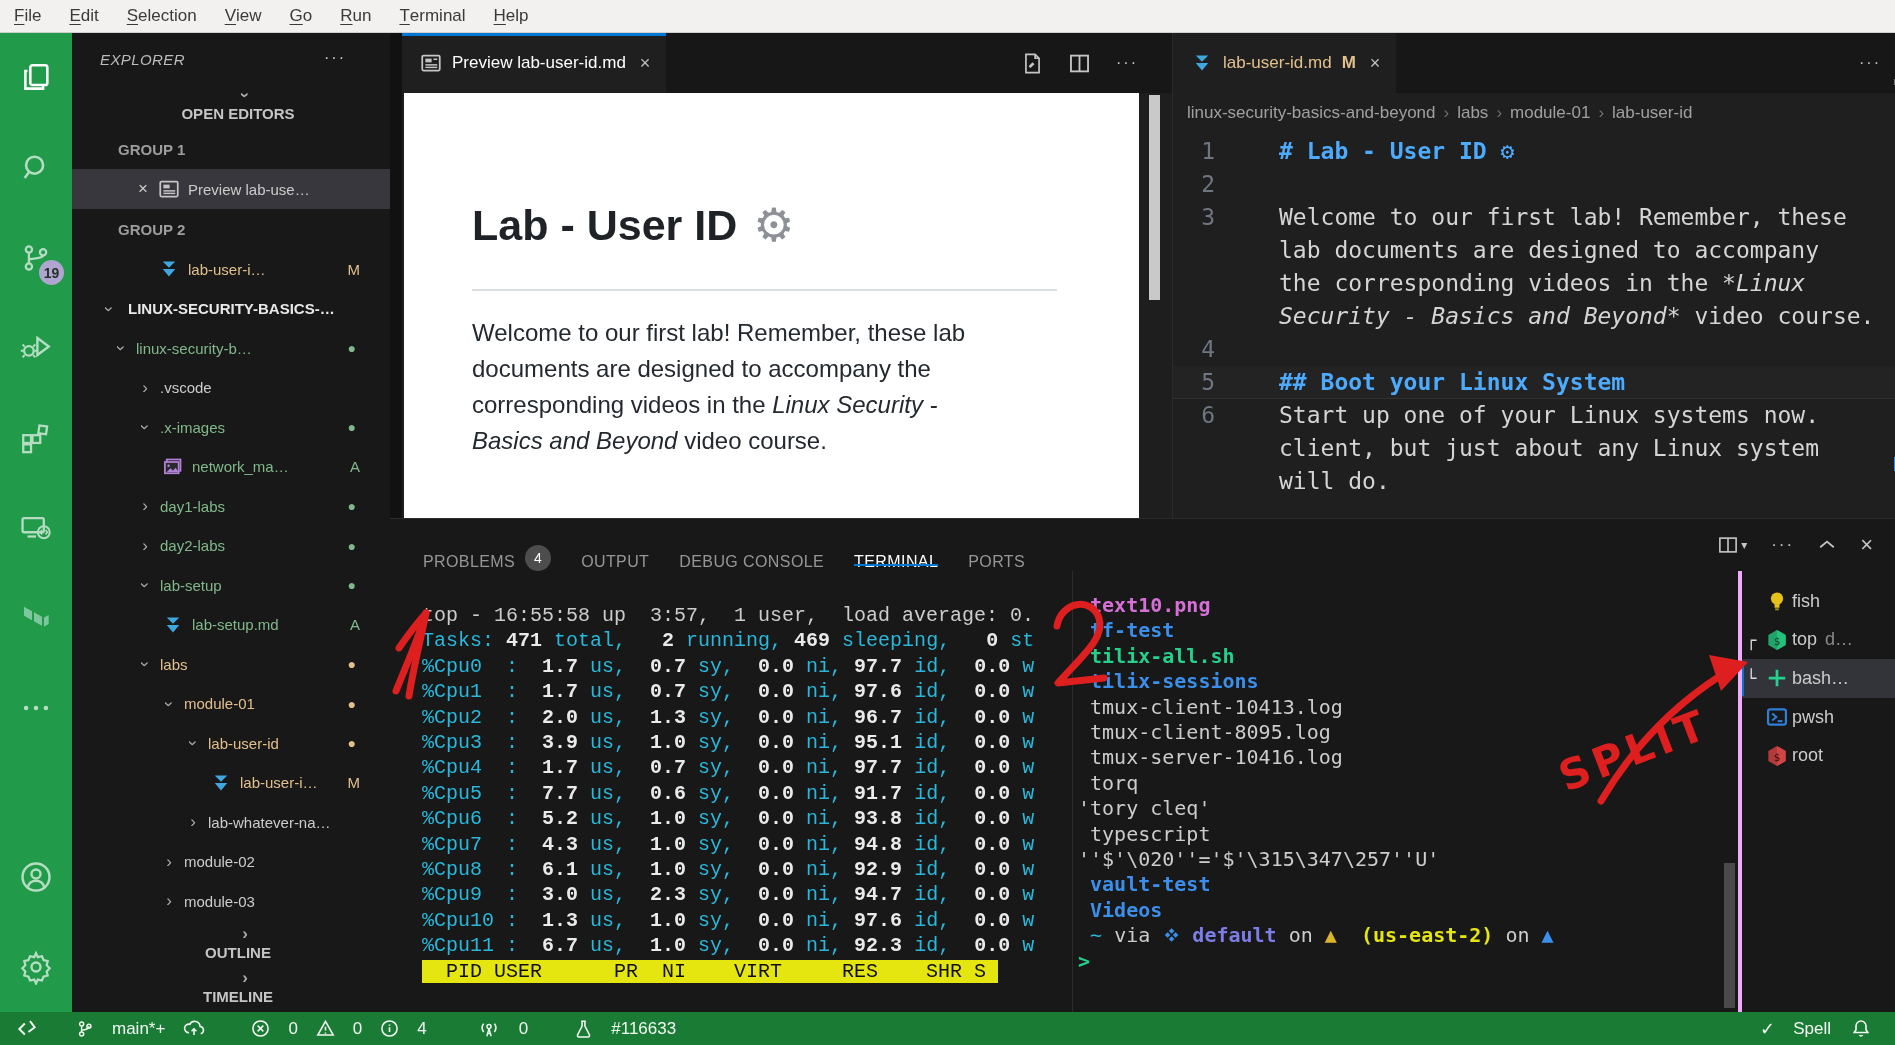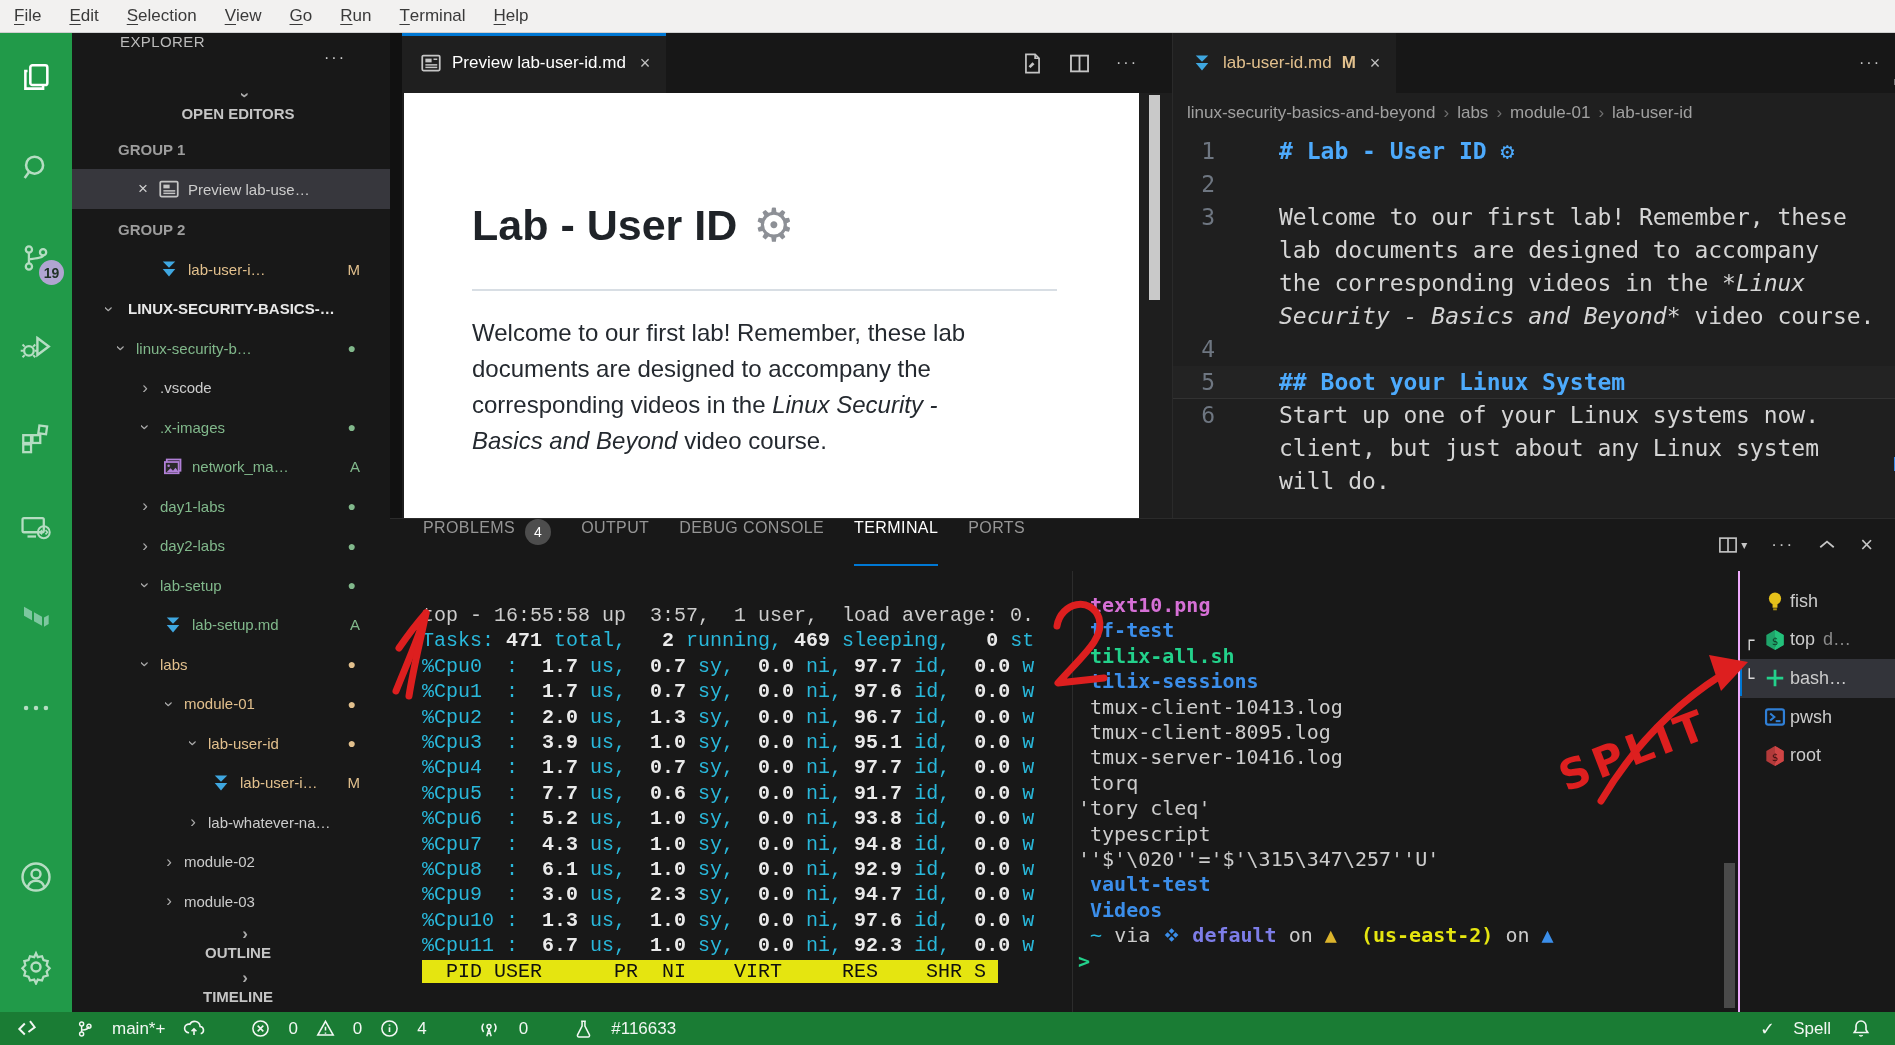--- a/index.html
+++ b/index.html
@@ -13,21 +13,21 @@
   .menu-item .u{text-decoration:underline;text-underline-offset:3px;}
   
   #activitybar{left:0;top:33px;width:72px;height:979px;background:#219a49;display:flex;flex-direction:column;}
   .act-icon{width:72px;height:90px;display:flex;align-items:center;justify-content:center;position:relative;opacity:.85;}
   .act-icon.active{opacity:1;}
   .act-badge{position:absolute;right:8px;bottom:18px;background:#c9a7e9;color:#222;border-radius:50%;
              width:25px;height:25px;font-size:14px;font-weight:bold;display:flex;align-items:center;justify-content:center;}
   .act-bottom{margin-top:auto;}
   
   #sidebar{left:72px;top:33px;width:318px;height:979px;background:#181818;color:#cccccc;display:flex;flex-direction:column;font-size:15px;}
-  .sb-title{height:52px;display:flex;padding-left:48px;color:#bcbcbc;letter-spacing:.4px;position:relative;font-size:15px;}
+  .sb-title{height:52px;display:flex;align-items:center;padding-left:28px;color:#bcbcbc;letter-spacing:.4px;position:relative;font-size:15px;font-style:italic;}
   .sb-dots{position:absolute;right:44px;top:16px;color:#cccccc;font-size:16px;letter-spacing:2px;cursor:pointer;}
   .sb-section{height:44px;display:flex;align-items:center;font-weight:bold;color:#c5c5c5;flex-direction:column;}
   .sb-chev{width:18px;display:inline-flex;justify-content:center;color:#aaa;font-size:17px;}
   .chev-exp{transform:rotate(90deg);display:inline-block;}
   .oe-row,.tree-row{height:40px;display:flex;align-items:center;position:relative;}
   .tree-row{height:39.5px;}
   .row-sel{background:#37373d;}
   .oe-close{width:26px;color:#cfcfcf;font-size:17px;text-align:center;}
   .file-ic{width:26px;display:flex;justify-content:center;align-items:center;}
   .badge-r{position:absolute;right:30px;font-size:15px;}
@@ -63,32 +63,32 @@
   .code-row.cur{background:#232323;border-bottom:1px solid #323232;box-sizing:border-box;}
   .ln{width:42px;text-align:right;color:#6e7681;flex:none;}
   .code-txt{padding-left:64px;}
   .md-h{color:#4daafc;font-weight:bold;}
   .it{font-style:italic;}
   .ruler-mark{position:absolute;right:1px;width:12px;}
   
   #panel{left:390px;top:518px;width:1505px;height:494px;background:#181818;border-top:1px solid #2b2b2b;box-sizing:border-box;}
   #panel-tabs{position:absolute;left:0;top:0;right:0;height:52px;display:flex;align-items:center;padding-left:33px;
               color:#969696;font-size:16px;letter-spacing:.4px;}
-  .ptab{margin-right:30px;height:100%;display:flex;align-items:flex-start;position:relative;}
+  .ptab{margin-right:30px;height:100%;display:flex;align-items:flex-end;position:relative;}
   .ptab.active{color:#ffffff;}
   .ptab.active::after{content:"";position:absolute;left:0;right:0;bottom:5px;height:2px;background:#0078d4;}
   .ptab-badge{margin-left:10px;background:#4d4d4d;color:#fff;border-radius:50%;width:26px;height:26px;
               display:flex;align-items:center;justify-content:center;font-size:14px;}
   #panel-actions{position:absolute;right:22px;top:0;height:52px;display:flex;align-items:center;gap:24px;color:#c5c5c5;font-size:17px;}
   .term{position:absolute;top:52px;bottom:0;font-family:"DejaVu Sans Mono",monospace;font-size:20px;line-height:25.4px;white-space:pre;color:#cccccc;}
   #term-left{left:32px;width:650px;top:84px;font-family:Liberation Mono, monospace;}
   #term-div{position:absolute;left:682px;top:52px;bottom:0;width:1px;background:#2c2c2c;}
   #term-right{left:688px;width:640px;top:74px;}
   #term-scroll{position:absolute;left:1334px;top:344px;width:11px;height:145px;background:#4a4a4a;}
-  #term-list{position:absolute;left:1348px;top:52px;right:0;bottom:0;border-left:2px solid #f0abfc;font-size:18px;color:#cccccc;padding-top:11px;}
+  #term-list{position:absolute;left:1348px;top:52px;right:0;bottom:0;border-left:4px solid #f0abfc;font-size:18px;color:#cccccc;padding-top:11px;}
   .tl-row{height:38.6px;display:flex;align-items:center;padding-left:4px;position:relative;}
   .tl-row.sel{background:#33343a;}
   .tl-row.sel::before{content:"";position:absolute;left:0;top:2px;bottom:2px;width:2px;background:#0078d4;}
   .tl-tree{width:16px;color:#d8d8d8;font-family:"DejaVu Sans Mono",monospace;font-size:17px;}
   .tl-ic{width:30px;display:flex;justify-content:center;align-items:center;}
   .tl-suffix{color:#8a8a8a;margin-left:8px;}
   .t-cyan{color:#29b8db;} .t-bold{color:#eaeaea;font-weight:bold;} .t-def{color:#cccccc;}
   .t-mag{color:#d670d6;font-weight:bold;} .t-blue{color:#3b8eea;font-weight:bold;}
   .t-green{color:#23d18b;font-weight:bold;} .t-yellow{background:#e5e510;color:#101010;}
   .p-purp{color:#7d7de8;font-weight:bold;} .p-yel{color:#e5e510;font-weight:bold;}

